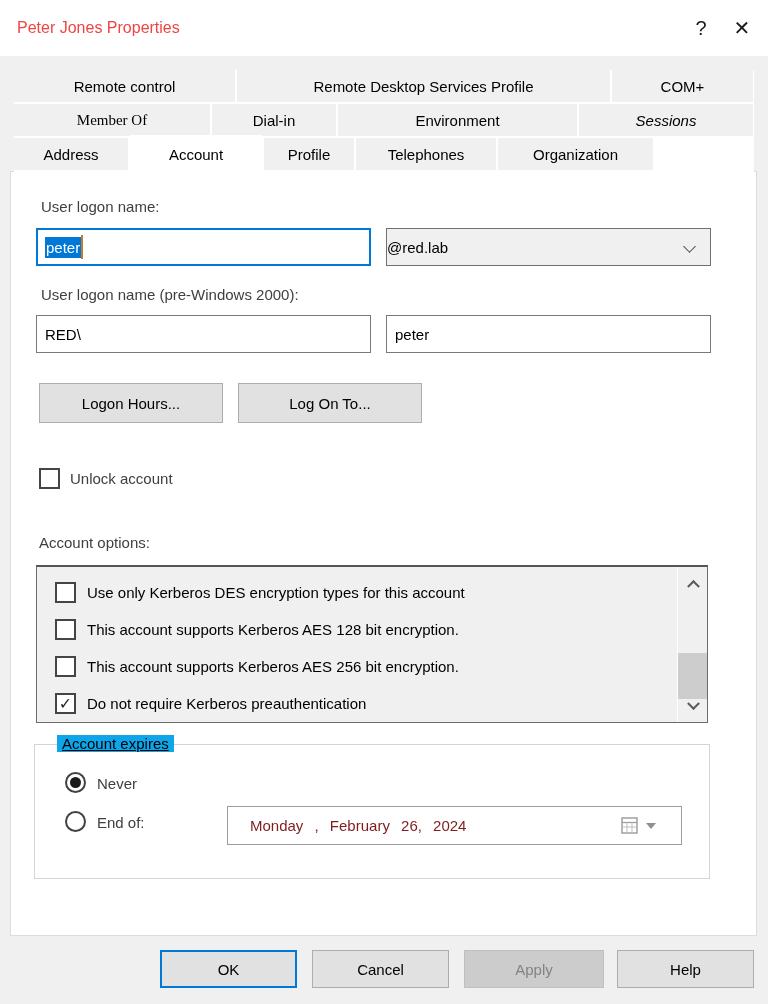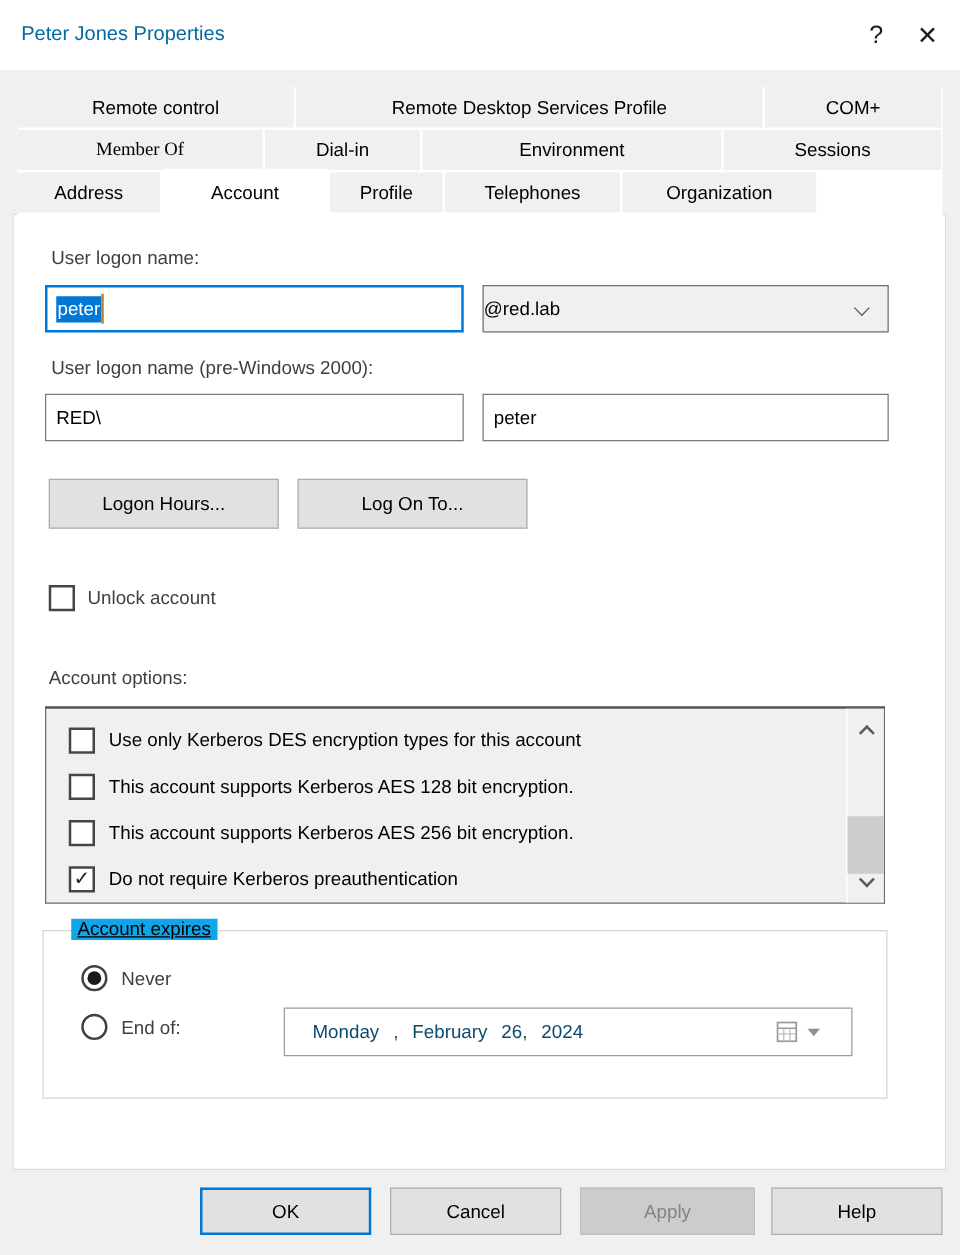--- a/index.html
+++ b/index.html
@@ -1,21 +1,21 @@
 <!DOCTYPE html>
 <html><head>
 <meta charset="utf-8">
 <style>
   html,body{margin:0;padding:0;background:#f0f0f0;}
   *{box-sizing:border-box;font-family:"Liberation Sans", sans-serif;}
   #page{position:relative;width:768px;height:1004px;background:#f0f0f0;overflow:hidden;font-size:15px;color:#000;}
 
   
   .titlebar{position:absolute;left:0;top:0;width:768px;height:56px;background:#ffffff;}
-  .title{position:absolute;left:17px;top:0;line-height:56px;font-size:16px;color:#0369a1;}
+  .title{position:absolute;left:17px;top:0;line-height:56px;font-size:16px;color:#ef4444;}
   .tb-btn{position:absolute;top:0;height:56px;display:flex;align-items:center;justify-content:center;font-size:20px;font-weight:300;color:#1a1a1a;cursor:default;}
   .tb-help{left:682px;width:38px;}
   .tb-close{left:720px;width:44px;}
 
   
   .tabstrip{position:absolute;left:14px;top:70px;width:740px;height:102px;background:#ffffff;z-index:2;}
   .tabrow{position:absolute;left:0;width:740px;height:32px;display:flex;gap:2px;}
   .tabrow.r1{top:0;} .tabrow.r2{top:34px;} .tabrow.r3{top:68px;}
   .tab{background:#f0f0f0;display:flex;align-items:center;justify-content:center;white-space:nowrap;font-size:15px;cursor:default;}
   .tab.active{position:relative;top:-3px;height:38px;background:#ffffff;z-index:6;}
@@ -53,21 +53,21 @@
   .chev.dn{transform:rotate(225deg) translate(2px,2px);}
   .scr-thumb{position:absolute;left:0;top:86px;width:29px;height:46px;background:#cdcdcd;}
 
   
   .group{position:absolute;left:23px;top:572px;width:676px;height:135px;border:1px solid #d5d5d5;}
   .legend{position:absolute;left:22px;top:-10px;background:#0ea5e9;padding:0 5px;white-space:nowrap;text-decoration:underline;}
   .radio{position:absolute;width:21px;height:21px;border:2px solid #414141;border-radius:50%;background:#fff;}
   .radio.selected::after{content:"";position:absolute;inset:3px;background:#1a1a1a;border-radius:50%;}
 
   .datebox{position:absolute;left:192px;top:61px;width:455px;height:39px;background:#fff;border:1px solid #9c9c9c;display:flex;align-items:center;}
-  .dateval{padding-left:22px;color:#0c4a6e;word-spacing:7px;white-space:nowrap;}
+  .dateval{padding-left:22px;color:#7f1d1d;word-spacing:7px;white-space:nowrap;}
   .cal-btn{position:absolute;right:8px;top:0;height:37px;width:52px;display:flex;align-items:center;justify-content:flex-start;gap:6px;}
   .cal-arrow{width:0;height:0;border-left:5px solid transparent;border-right:5px solid transparent;border-top:6px solid #8f8f8f;}
 
   .footer-btn{top:950px;height:38px;}
 </style>
 </head>
 <body>
 
 <div id="page">
 
@@ -84,21 +84,21 @@
   <div class="tabstrip">
     <div class="tabrow r1">
       <div class="tab" style="flex:0 0 221px;">Remote control</div>
       <div class="tab" style="flex:0 0 373px;">Remote Desktop Services Profile</div>
       <div class="tab" style="flex:0 0 141px;">COM+</div>
     </div>
     <div class="tabrow r2">
       <div class="tab" style="flex:0 0 196px;font-family:Liberation Serif, serif;">Member Of</div>
       <div class="tab" style="flex:0 0 124px;">Dial-in</div>
       <div class="tab" style="flex:0 0 239px;">Environment</div>
-      <div class="tab" style="flex:0 0 174px;">Sessions</div>
+      <div class="tab" style="flex:0 0 174px;font-style:italic;">Sessions</div>
     </div>
     <div class="tabrow r3">
       <div class="tab" style="flex:0 0 114px;">Address</div>
       <div class="tab active" style="flex:0 0 132px;">Account</div>
       <div class="tab" style="flex:0 0 90px;">Profile</div>
       <div class="tab" style="flex:0 0 140px;">Telephones</div>
       <div class="tab" style="flex:0 0 155px;">Organization</div>
     </div>
   </div>
 

